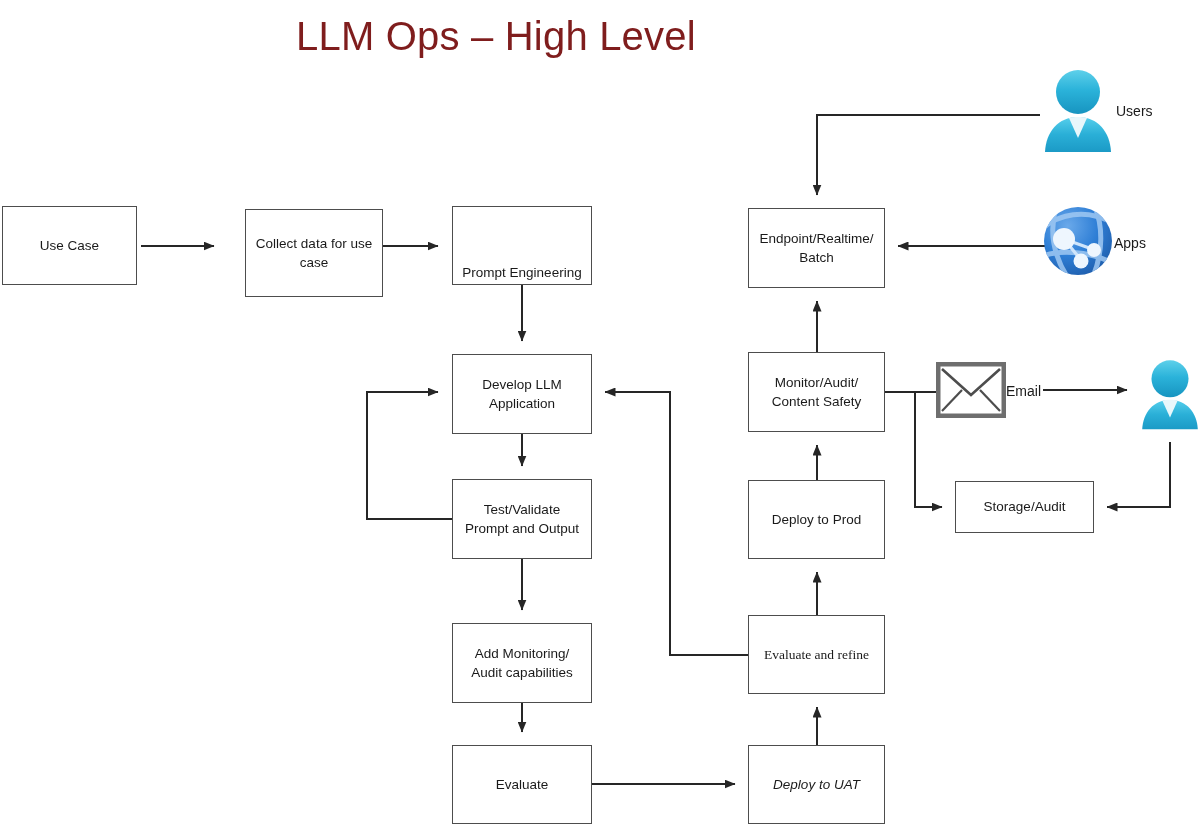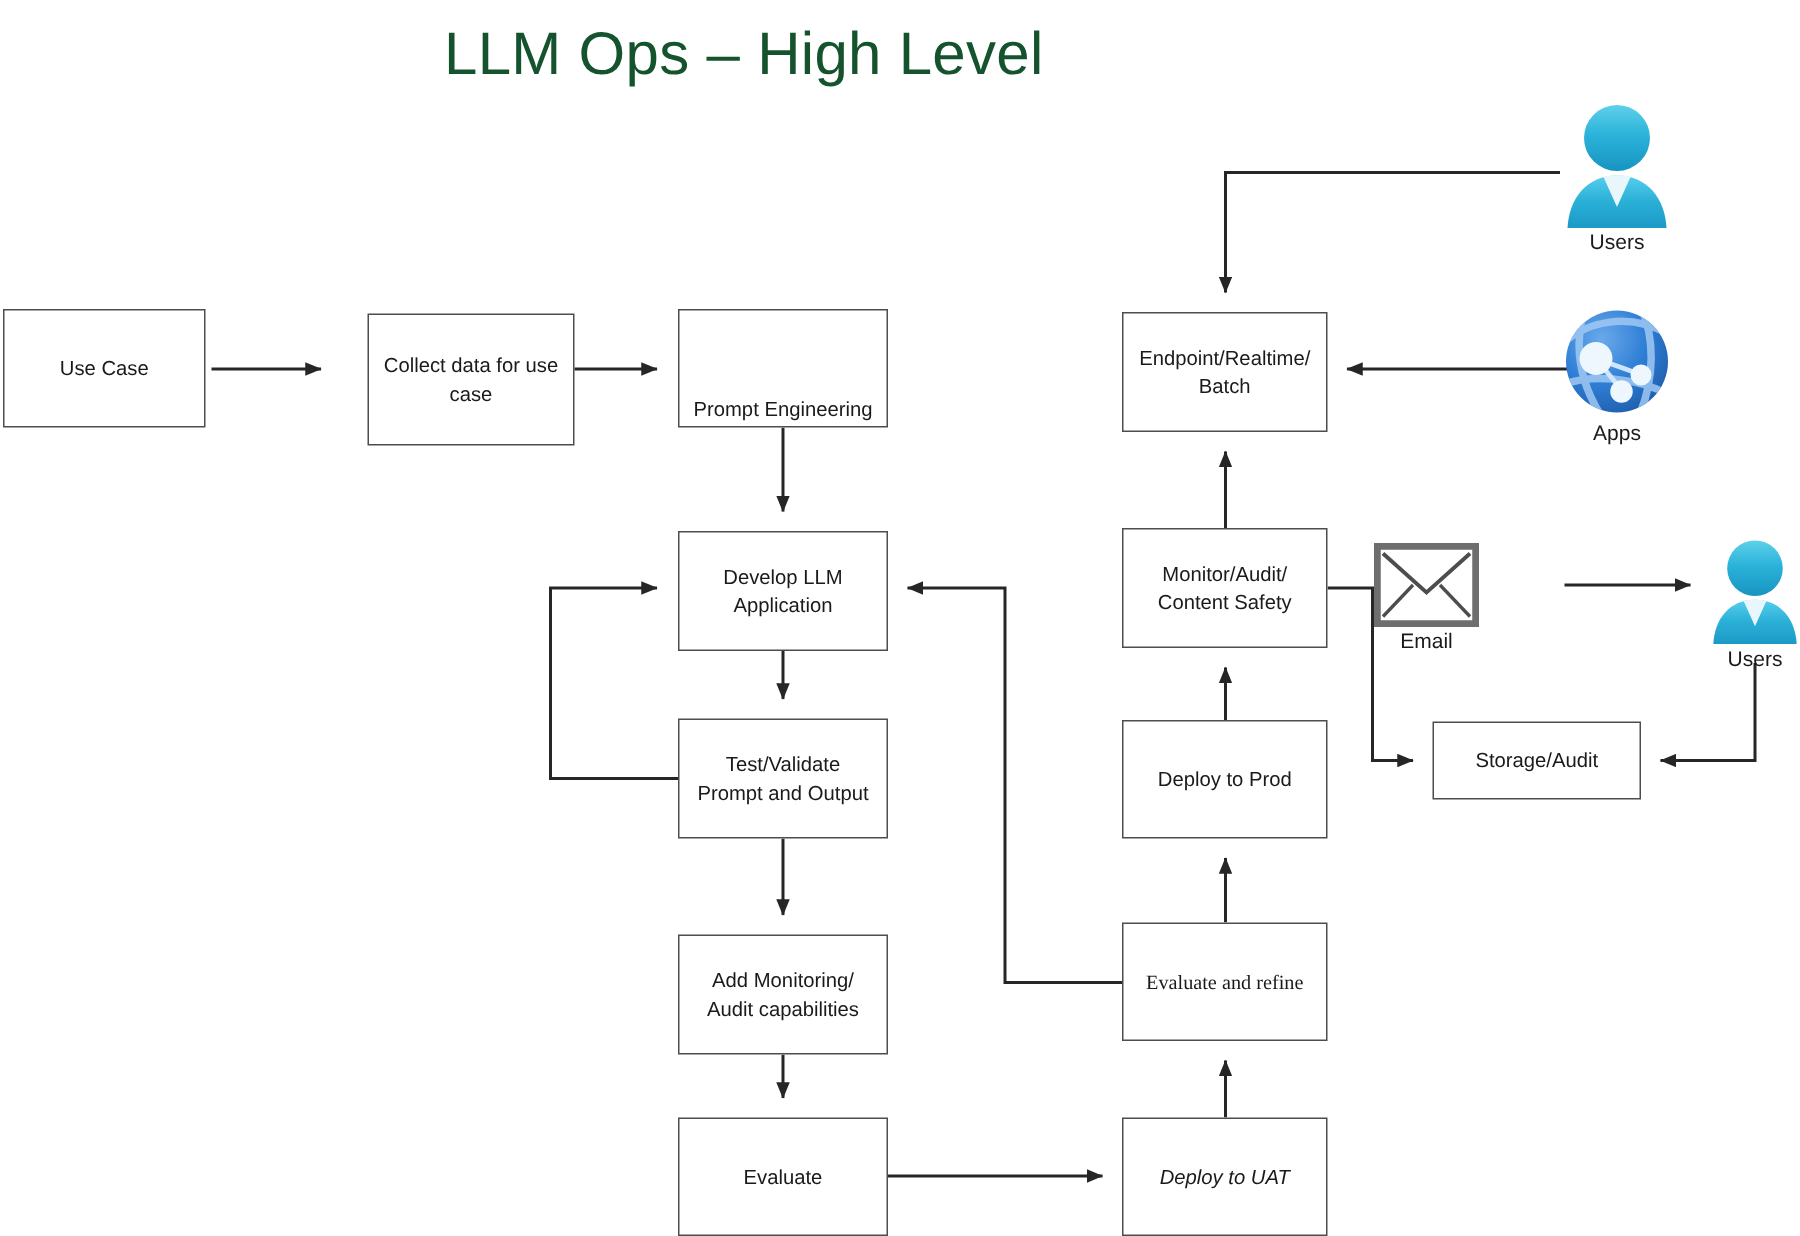--- a/index.html
+++ b/index.html
@@ -16,21 +16,21 @@
     height: 824px;
     background: #ffffff;
     overflow: hidden;
   }
   #diagram-title {
     position: absolute;
     left: 296px;
     top: 14px;
     font-size: 40px;
     font-weight: 400;
-    color: #14532d;
+    color: #7f1d1d;
     letter-spacing: 0.2px;
     white-space: nowrap;
   }
   .node-box {
     position: absolute;
     box-sizing: border-box;
     border: 1.5px solid #4d4d4d;
     background: #ffffff;
     display: flex;
     align-items: center;
@@ -49,21 +49,20 @@
     position: absolute;
     left: 0;
     top: 0;
     width: 1200px;
     height: 824px;
     pointer-events: none;
   }
   .icon-wrap {
     position: absolute;
     display: flex;
-    flex-direction: column;
     align-items: center;
   }
   .icon-caption {
     font-size: 14px;
     color: #1a1a1a;
     margin-top: 1px;
     white-space: nowrap;
   }
 </style>
 </head>
@@ -223,21 +222,21 @@
         <path d="M22,34 L50,44"></path>
         <path d="M22,34 L39,55"></path>
       </g>
       <circle cx="22" cy="34" r="11" fill="#eef6fe"></circle>
       <circle cx="52" cy="45" r="7" fill="#eef6fe"></circle>
       <circle cx="39" cy="56" r="7.5" fill="#eef6fe"></circle>
     </svg>
     <span class="icon-caption">Apps</span>
   </div>
 
-  <div class="icon-wrap" style="left:916px; top:362px;justify-content:flex-end;">
+  <div class="icon-wrap" style="left:936px; top:362px;justify-content:flex-end;">
     <svg width="70" height="56" viewBox="0 0 70 56">
       <rect x="2" y="2" width="66" height="52" fill="#ffffff" stroke="#6e6e6e" stroke-width="5"></rect>
       <path d="M6,7 L35,33 L64,7" fill="none" stroke="#4d4d4d" stroke-width="2.6"></path>
       <path d="M6,49 L26,28" fill="none" stroke="#4d4d4d" stroke-width="2.2"></path>
       <path d="M64,49 L44,28" fill="none" stroke="#4d4d4d" stroke-width="2.2"></path>
     </svg>
     <span class="icon-caption">Email</span>
   </div>
 
   <div class="icon-wrap" style="left:1138px; top:358px;">

